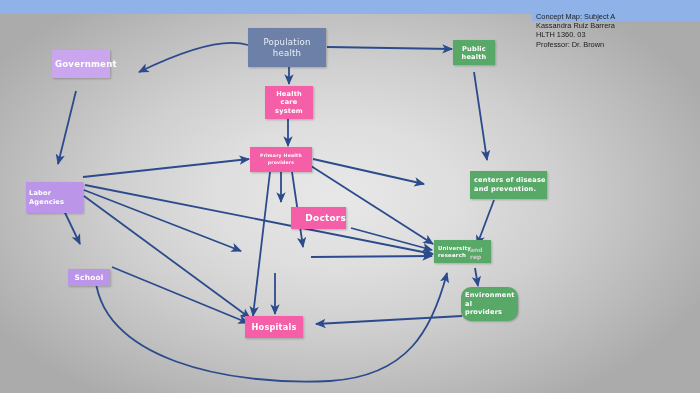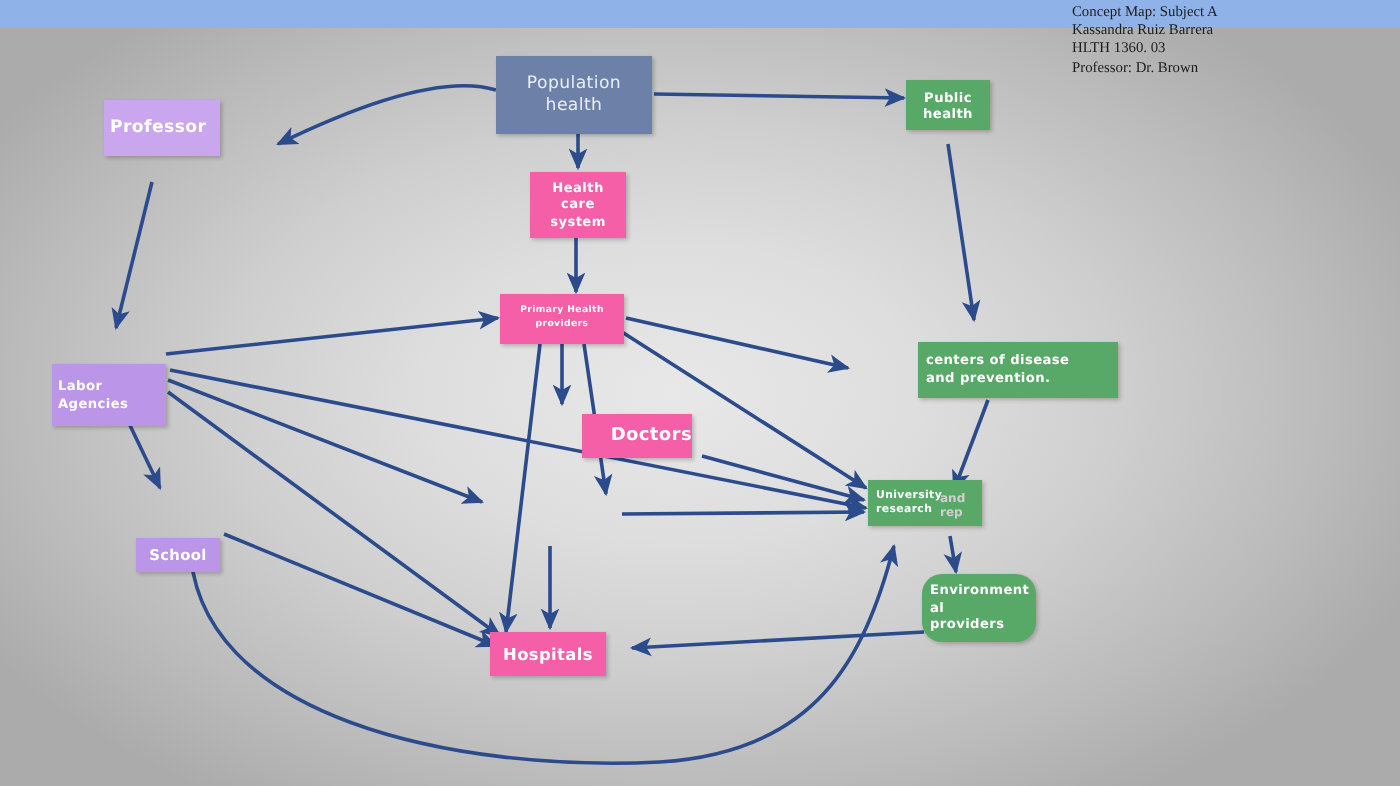--- a/index.html
+++ b/index.html
@@ -14,23 +14,23 @@
     background:
       radial-gradient(ellipse 58% 62% at 48% 50%, #e8e8e8 0%, #dedede 30%, #cfcfcf 55%, #bdbdbd 78%, #ababab 100%);
   }
   
   #topbar{
     position:absolute;left:0;top:0;width:700px;height:14px;
     background:#8fb3e8;
   }
   #title-panel{
     position:absolute;right:0;top:0;width:168px;height:40px;
-    padding:1px 4px 0 4px;box-sizing:border-box;
+    padding:12px 4px 0 4px;box-sizing:border-box;
     font-size:7.4px;line-height:9.2px;color:#1c1c1c;
-    font-family:Liberation Serif, serif;
+    font-family:Liberation Sans, sans-serif;
   }
   #title-panel .hl{
     background:#8fb3e8;display:block;width:164px;margin-left:-4px;padding-left:4px;
   }
   #edges{position:absolute;left:0;top:0;width:700px;height:393px;}
   .node{
     position:absolute;box-sizing:border-box;
     display:flex;align-items:center;
     color:#ffffff;font-weight:bold;
     letter-spacing:.2px;
@@ -121,21 +121,21 @@
   </svg>
 
   <div class="node center n-slate" style="left:248px;top:28px;width:78px;height:39px;font-size:8.6px;line-height:11px;">
     <div>
       <span>Population</span><br>
       <span>health</span>
     </div>
   </div>
 
   <div class="node left n-purple" style="left:52px;top:50px;width:58px;height:28px;font-size:8.6px;padding-left:3px;">
-    <span>Professor</span>
+    <span>Government</span>
   </div>
 
   <div class="node center n-green" style="left:453px;top:40px;width:42px;height:25px;font-size:6.6px;line-height:8px;">
     <div>
       <span>Public</span><br>
       <span>health</span>
     </div>
   </div>
 
   <div class="node center n-pink" style="left:265px;top:86px;width:48px;height:33px;font-size:6.6px;line-height:8.6px;">
@@ -153,21 +153,21 @@
     </div>
   </div>
 
   <div class="node left n-purple2" style="left:26px;top:165px;width:57px;height:31px;font-size:6.6px;line-height:8.6px;padding-left:3px;">
     <div>
       <span>Labor</span><br>
       <span>Agencies</span>
     </div>
   </div>
 
-  <div class="node left n-green" style="left:459px;top:171px;width:100px;height:28px;font-size:6.6px;line-height:8.6px;padding-left:4px;">
+  <div class="node left n-green" style="left:470px;top:171px;width:77px;height:28px;font-size:6.6px;line-height:8.6px;padding-left:4px;">
     <div>
       <span>centers of disease</span><br>
       <span>and prevention.</span>
     </div>
   </div>
 
   <div class="node center n-pink" style="left:291px;top:207px;width:55px;height:22px;font-size:9px;justify-content:flex-end;">
     <span>Doctors</span>
   </div>
 

